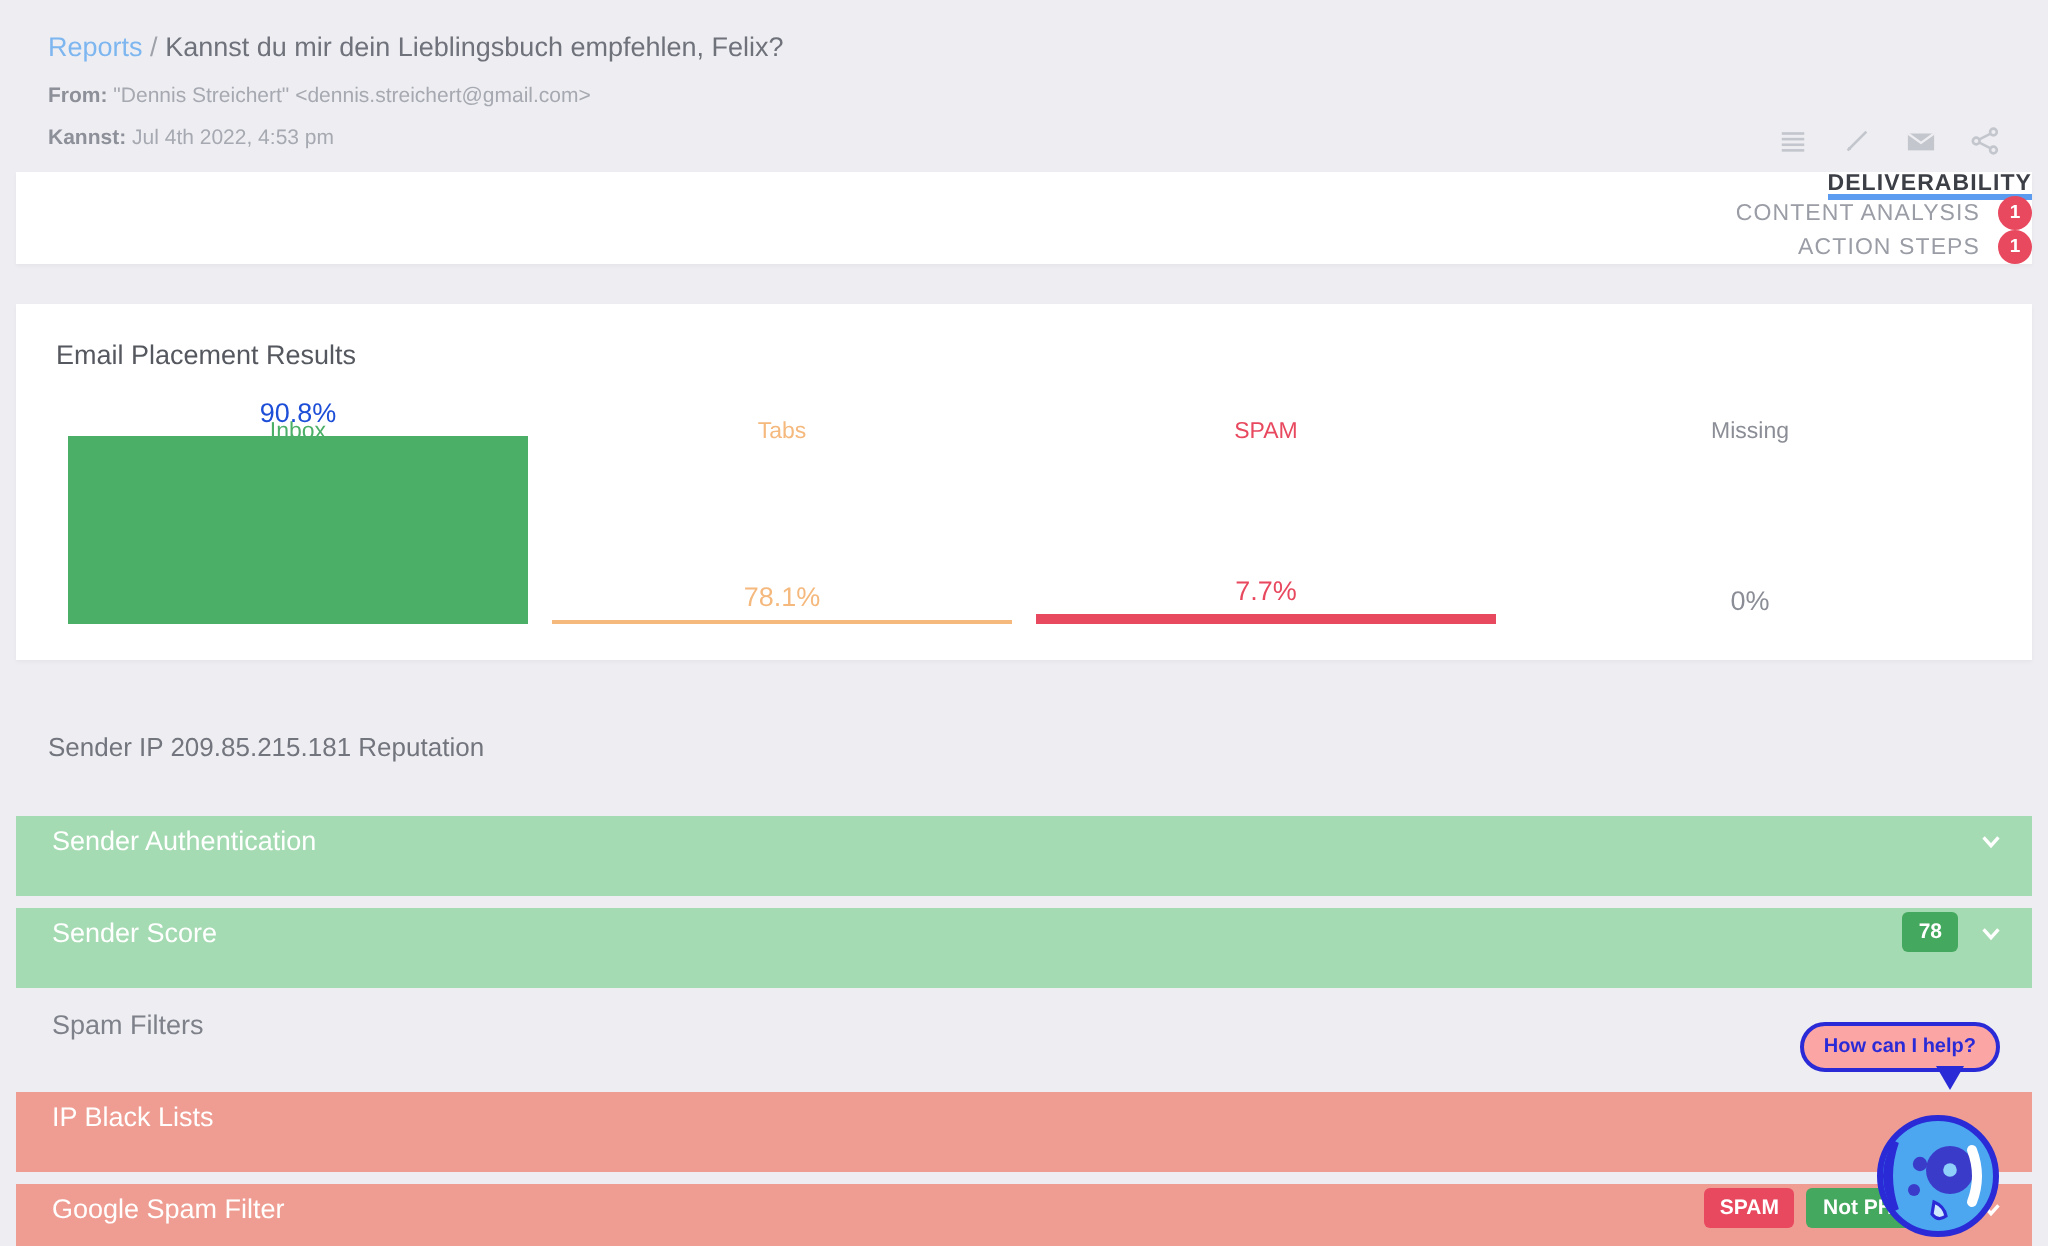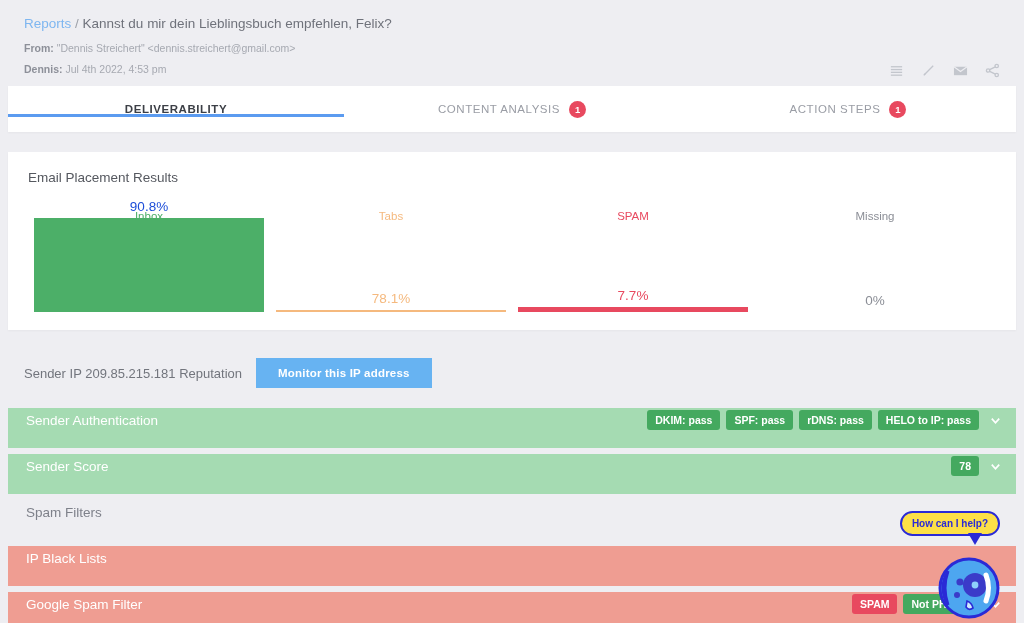--- a/index.html
+++ b/index.html
@@ -22,23 +22,24 @@
   .header-icons {
     position: absolute; right: 24px; bottom: 8px;
     display: flex; align-items: center; gap: 17px;
   }
   .hicon { width: 15px; height: 15px; color: #c3c6cd; display: block; }
   .hicon svg { display: block; width: 100%; height: 100%; }
 
   
   .tabs-card {
     background: #ffffff; margin: 0 8px;
-    height: 46px; display: flex; align-items: center;
+    height: 46px; display: flex; align-items: flex-end;
     box-shadow: 0 1px 2px rgba(0,0,0,.04);
     position: relative;
+    flex-direction: column;
   }
   .tab {
     flex: 1; display: flex; align-items: center; justify-content: center;
     gap: 9px; font-size: 11.5px; letter-spacing: .55px;
     color: #9a9da5; cursor: pointer; position: relative;
   }
   .tab.active { color: #3c3f46; font-weight: bold; }
   .tab.active::after {
     content: ""; position: absolute; left: 0; right: 0; bottom: -2px;
     height: 3px; background: #5b9bf0;
@@ -103,21 +104,21 @@
   .chev {
     width: 13px; height: 13px; margin-left: 10px; color: #ffffff;
     display: block; cursor: pointer;
   }
   .chev svg { display: block; width: 100%; height: 100%; }
 
   
   .chat-widget { position: absolute; right: 18px; bottom: 2px; width: 92px; height: 110px; }
   .chat-bubble {
     position: absolute; top: 0; right: 6px;
-    background: #fde047; border: 2.5px solid #2a2ad6; border-radius: 14px;
+    background: #fca5a5; border: 2.5px solid #2a2ad6; border-radius: 14px;
     padding: 5px 10px; font-size: 10px; font-weight: bold; color: #2a2ad6;
     white-space: nowrap;
     text-align: right;
   }
   .chat-bubble::after {
     content: ""; position: absolute; right: 16px; bottom: -11px;
     width: 0; height: 0;
     border-left: 7px solid transparent; border-right: 7px solid transparent;
     border-top: 12px solid #2a2ad6;
   }
@@ -131,21 +132,21 @@
   <div class="breadcrumb">
     <span class="crumb-link">Reports</span>
     <span class="crumb-sep">/</span>
     <span class="crumb-current">Kannst du mir dein Lieblingsbuch empfehlen, Felix?</span>
   </div>
   <div class="meta-line">
     <b>From:</b>
     <span>"Dennis Streichert" &lt;dennis.streichert@gmail.com&gt;</span>
   </div>
   <div class="meta-line">
-    <b>Dennis:</b>
+    <b>Kannst:</b>
     <span>Jul 4th 2022, 4:53 pm</span>
   </div>
 
   <div class="header-icons">
     <span class="hicon">
       <svg viewBox="0 0 16 16" fill="none" stroke="currentColor" stroke-width="1.4">
         <line x1="2" y1="4" x2="14" y2="4"></line>
           <line x1="2" y1="7" x2="14" y2="7"></line>
         <line x1="2" y1="10" x2="14" y2="10"></line>
           <line x1="2" y1="13" x2="14" y2="13"></line>
@@ -209,32 +210,25 @@
       </div>
       <div class="chart-col">
         <div class="col-label" style="color: rgb(139, 142, 150);">Missing</div>
         <div class="col-value" style="color: rgb(139, 142, 150); bottom: 22px;">0%</div>
       </div>
     </div>
 </div>
 
 <div class="ip-row">
   <span class="ip-text">Sender IP 209.85.215.181 Reputation</span>
-  <button class="ip-btn">Monitor this IP address</button>
 </div>
 
 <div class="acc-wrap" id="acc-wrap">
     <div class="acc-row green">
       <div class="acc-label">Sender Authentication</div>
-      <div class="acc-badges">
-        <span class="badge green">DKIM: pass</span>
-        <span class="badge green">SPF: pass</span>
-        <span class="badge green">rDNS: pass</span>
-        <span class="badge green">HELO to IP: pass</span>
-      </div>
       <span class="chev">
         <svg viewBox="0 0 14 14" fill="none" stroke="currentColor" stroke-width="1.8">
           <path d="M3 5 L7 9.5 L11 5"></path>
         </svg>
       </span>
     </div>
     <div class="acc-row green">
       <div class="acc-label">Sender Score</div>
       <div class="acc-badges">
         <span class="badge green">78</span>

